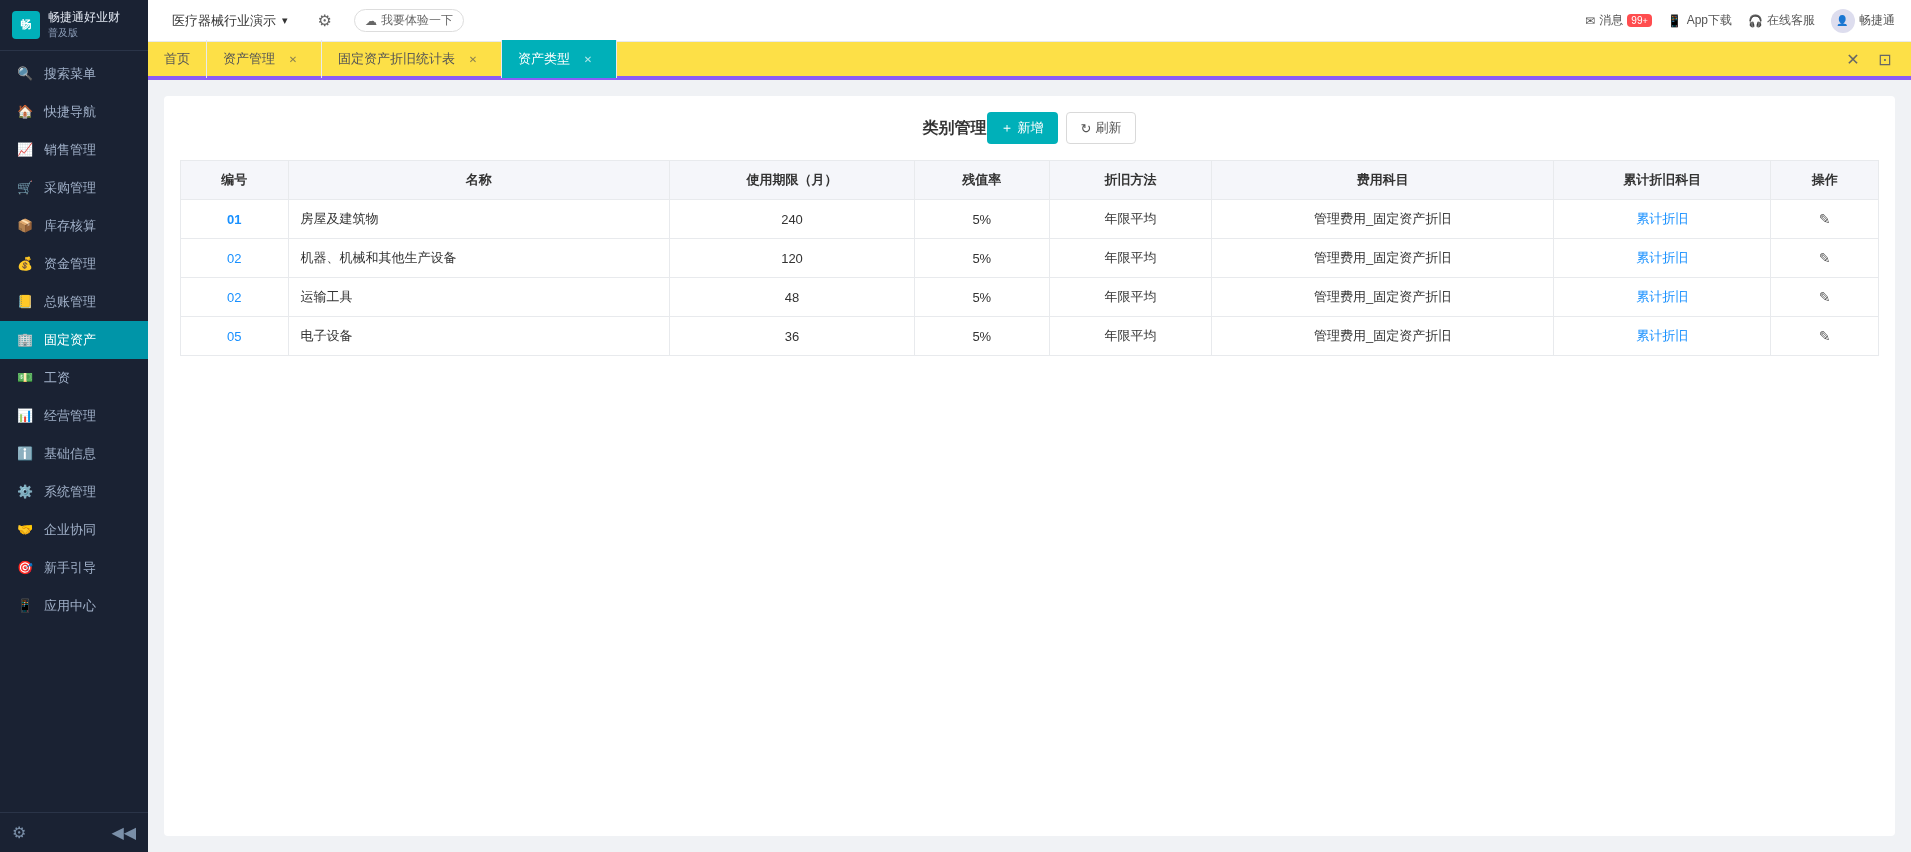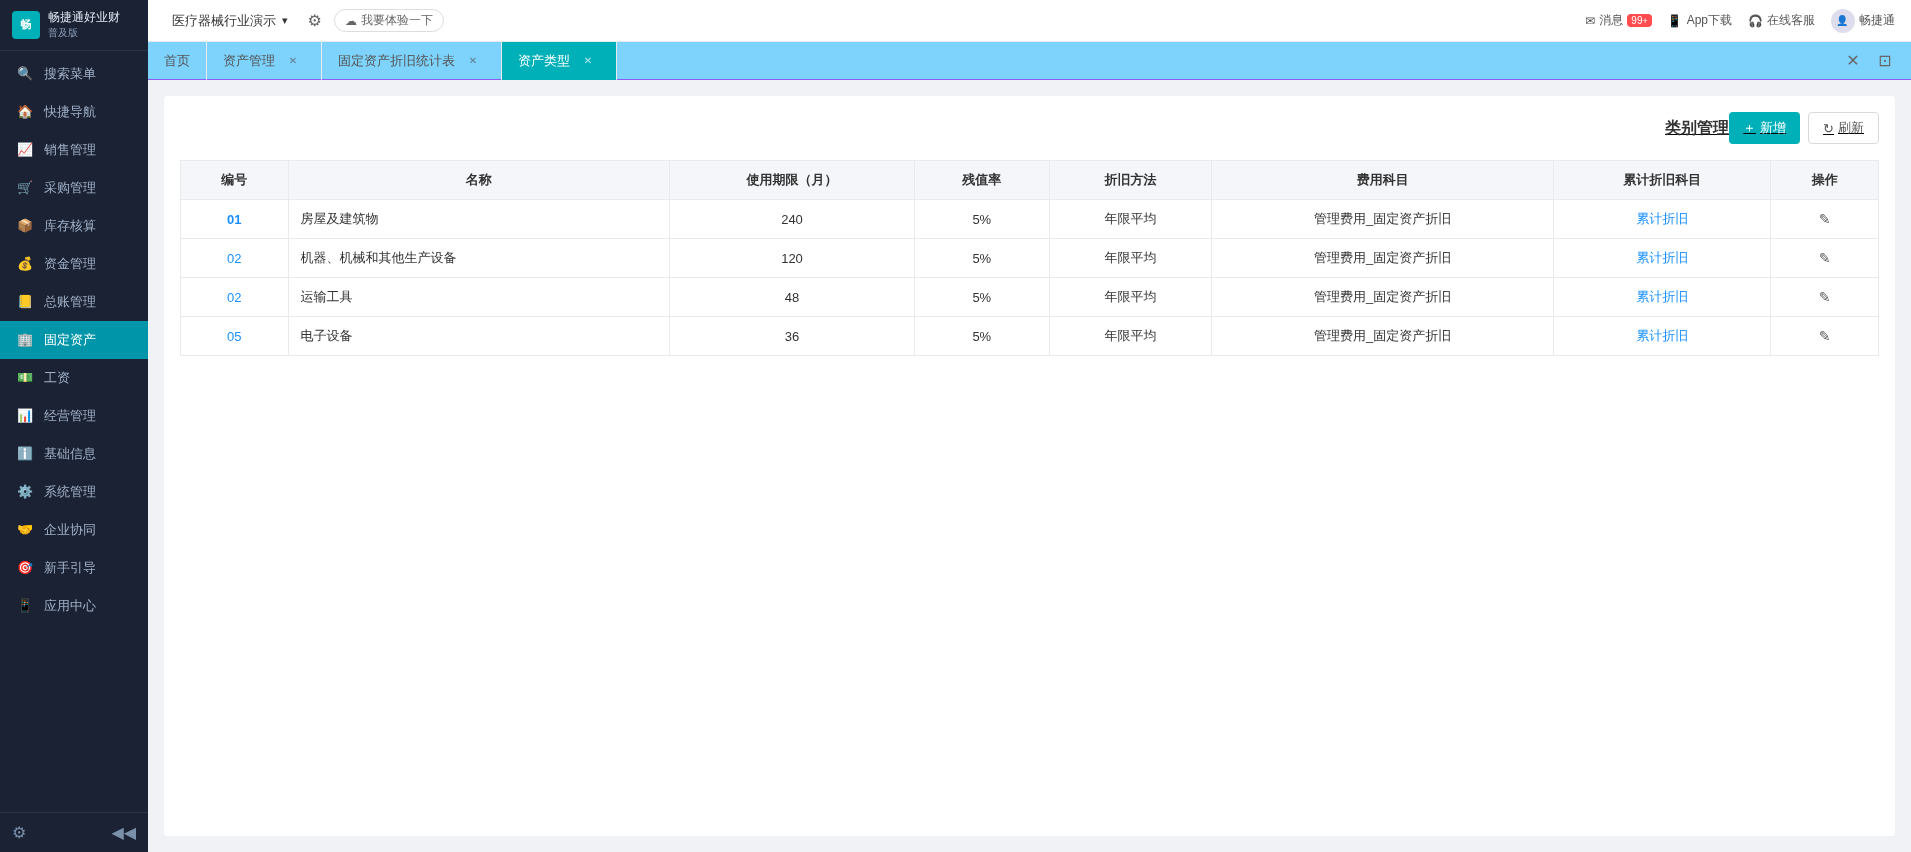--- a/index.html
+++ b/index.html
@@ -65,21 +65,21 @@
     
     .top-header {
       background: #ffffff;
       height: 42px;
       display: flex;
       align-items: center;
       padding: 0 16px;
       border-bottom: 1px solid #e8eaed;
       flex-shrink: 0;
     }
-    .top-header-left { display: flex; align-items: center; gap: 12px; flex: 1; }
+    .top-header-left { display: flex; align-items: center; gap: 22px; flex: 1; }
     .company-selector {
       display: flex; align-items: center; gap: 6px;
       font-size: 13px; color: #333;
       cursor: pointer;
       padding: 4px 8px;
       border-radius: 4px;
     }
     .settings-icon { cursor: pointer; color: #666; font-size: 16px; }
     .trial-btn {
       display: flex; align-items: center; gap: 4px;
@@ -91,26 +91,26 @@
     .header-action { display: flex; align-items: center; gap: 4px; font-size: 12px; color: #555; cursor: pointer; }
     .badge {
       background: #ff4d4f; color: white; border-radius: 4px;
       font-size: 10px; padding: 1px 4px; min-width: 16px; text-align: center;
     }
     .badge-plus { font-size: 9px; }
     .avatar { width: 24px; height: 24px; border-radius: 50%; background: #dde; display: flex; align-items: center; justify-content: center; font-size: 10px; color: #666; }
 
     
     .tab-bar {
-      background: #7dd3fc;
+      background: #fde047;
       height: 38px;
       display: flex;
       align-items: center;
       padding: 0 0 0 0;
-      border-bottom: 1px solid #8b5cf6;
+      border-bottom: 4px solid #8b5cf6;
       flex-shrink: 0;
       position: relative;
     }
     .tab {
       display: flex; align-items: center; gap: 6px;
       padding: 0 16px;
       height: 38px;
       font-size: 13px;
       color: #555;
       cursor: pointer;
@@ -138,23 +138,22 @@
       overflow: auto;
       padding: 16px;
     }
     .page-card {
       background: #ffffff;
       border-radius: 4px;
       padding: 16px;
       min-height: 100%;
     }
     .page-header {
-      display: flex; align-items: center; justify-content: flex-end;
+      display: flex; align-items: center; justify-content: center;
       margin-bottom: 16px;
-      text-decoration: underline;
     }
     .page-title { font-size: 16px; font-weight: bold; color: #333; }
     .page-actions { display: flex; gap: 8px; }
     .btn-primary {
       background: #00b0b9; color: white; border: none;
       padding: 6px 14px; border-radius: 4px; cursor: pointer;
       font-size: 13px; display: flex; align-items: center; gap: 4px;
     }
     .btn-default {
       background: white; color: #555; border: 1px solid #d9d9d9;

